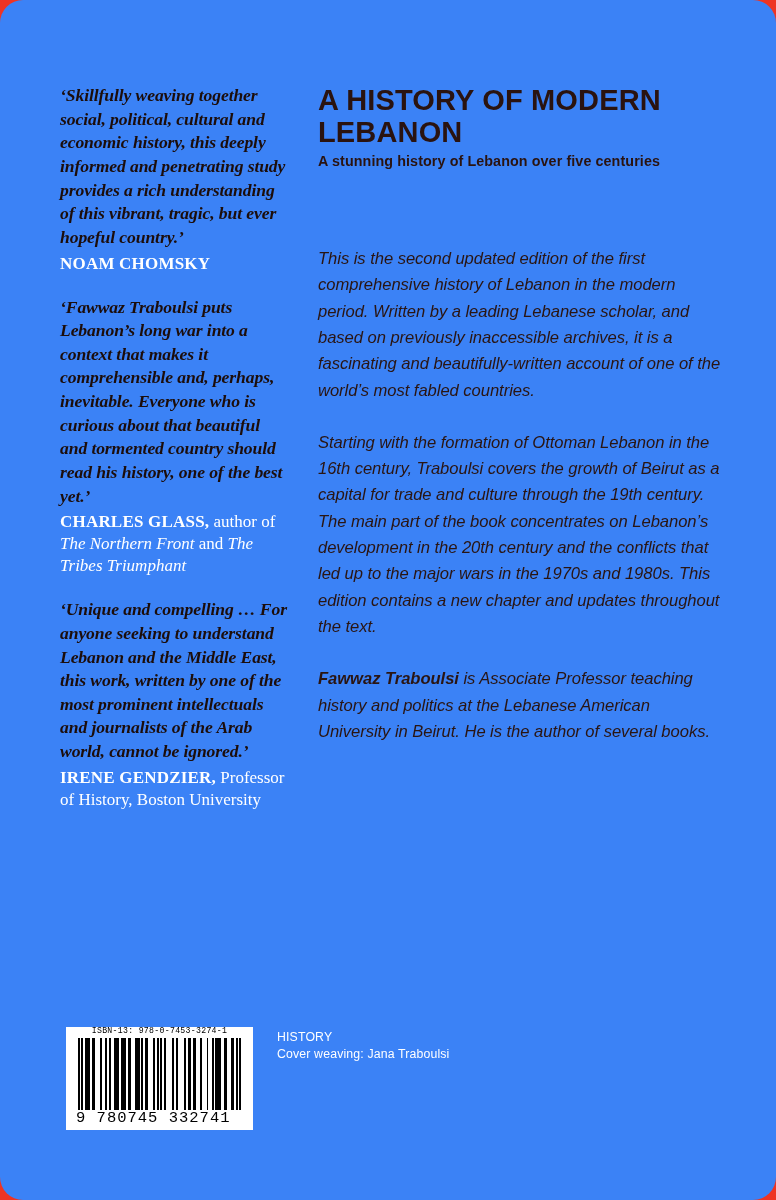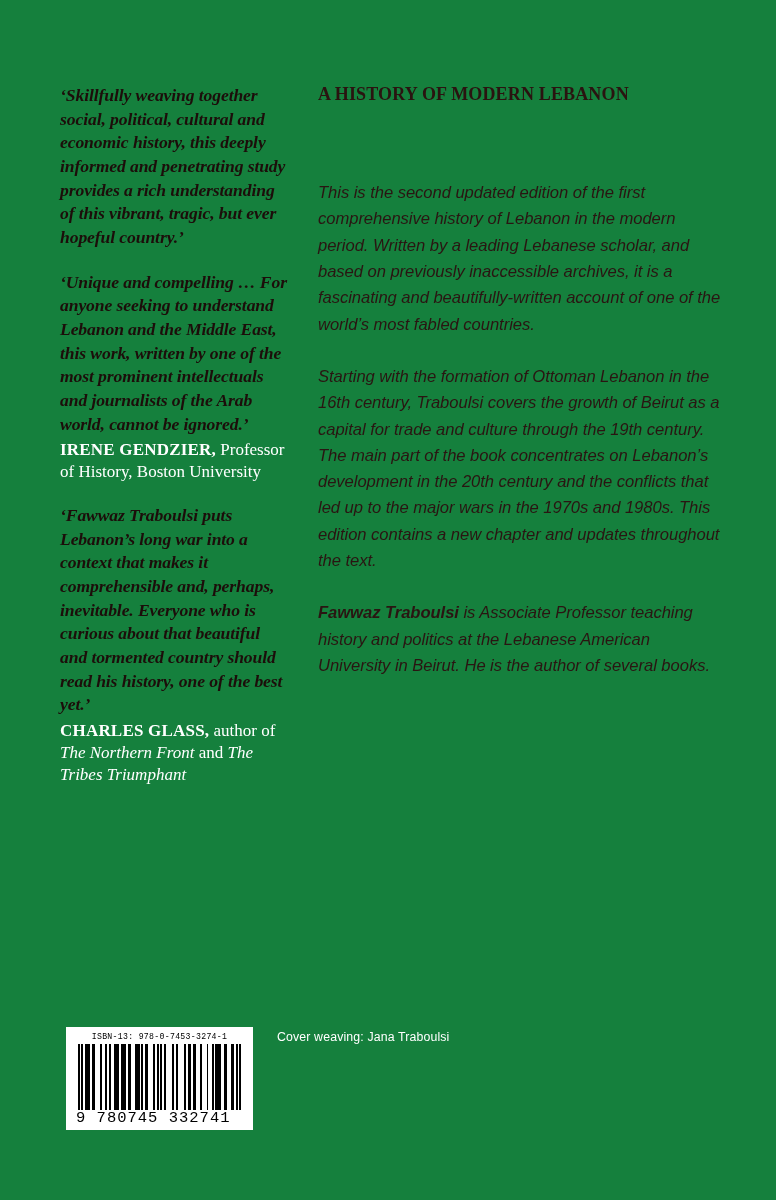--- a/index.html
+++ b/index.html
@@ -11,21 +11,22 @@
     height: 1200px;
     background: #ee3424;
     font-family: "Liberation Sans", sans-serif;
     position: relative;
     overflow: hidden;
   }
 
   .page {
     position: absolute;
     inset: 0;
-    background: #15803d;
+    background: #3b82f6;
+    border-radius: 23px;
   }
 
   
   .quotes-col {
     position: absolute;
     left: 60px;
     top: 84px;
     width: 228px;
   }
 
@@ -65,23 +66,23 @@
 
   
   .main-col {
     position: absolute;
     left: 318px;
     top: 84px;
     width: 404px;
   }
 
   .book-title {
-    font-family: Liberation Serif, serif;
-    font-weight: bold;
-    font-size: 18px;
+    font-family: Liberation Sans, sans-serif;
+    font-weight: bold;
+    font-size: 29px;
     line-height: 1.12;
     letter-spacing: 0.15px;
     color: #2a1310;
     margin: 0 0 4px 0;
   }
 
   .book-subtitle {
     font-family: "Liberation Sans", sans-serif;
     font-weight: bold;
     font-size: 14.3px;
@@ -117,21 +118,21 @@
 
   
   .barcode-box {
     position: absolute;
     left: 66px;
     top: 1027px;
     width: 187px;
     height: 103px;
     background: #ffffff;
     box-sizing: border-box;
-    padding: 6px 10px 4px 10px;
+    padding: 0 10px 4px 10px;
     display: flex;
     flex-direction: column;
   }
 
   .barcode-isbn {
     font-family: "Liberation Mono", "DejaVu Sans Mono", monospace;
     font-size: 8.2px;
     letter-spacing: 0.3px;
     color: #000000;
     text-align: center;
@@ -181,37 +182,39 @@
 </style>
 </head>
 <body>
 
 <div class="page">
 
   <div class="quotes-col">
 
     <div class="quote-block">
       <p class="quote-text">‘Skillfully weaving together social, political, cultural and economic history, this deeply informed and penetrating study provides a rich understanding of this vibrant, tragic, but ever hopeful country.’</p>
+      <p class="quote-attrib"><span class="nm">NOAM CHOMSKY</span></p>
+    </div>
+
+    <div class="quote-block">
+      <p class="quote-text">‘Fawwaz Traboulsi puts Lebanon’s long war into a context that makes it comprehensible and, perhaps, inevitable. Everyone who is curious about that beautiful and tormented country should read his history, one of the best yet.’</p>
+      <p class="quote-attrib"><span class="nm">CHARLES GLASS,</span><span class="reg"> author of </span><span class="ital">The Northern Front</span><span class="reg"> and </span><span class="ital">The Tribes Triumphant</span></p>
     </div>
 
     <div class="quote-block">
       <p class="quote-text">‘Unique and compelling … For anyone seeking to understand Lebanon and the Middle East, this work, written by one of the most prominent intellectuals and journalists of the Arab world, cannot be ignored.’</p>
       <p class="quote-attrib"><span class="nm">IRENE GENDZIER,</span><span class="reg"> Professor of History, Boston University</span></p>
     </div>
 
-    <div class="quote-block">
-      <p class="quote-text">‘Fawwaz Traboulsi puts Lebanon’s long war into a context that makes it comprehensible and, perhaps, inevitable. Everyone who is curious about that beautiful and tormented country should read his history, one of the best yet.’</p>
-      <p class="quote-attrib"><span class="nm">CHARLES GLASS,</span><span class="reg"> author of </span><span class="ital">The Northern Front</span><span class="reg"> and </span><span class="ital">The Tribes Triumphant</span></p>
-    </div>
-
   </div>
 
   <div class="main-col">
 
     <h1 class="book-title">A HISTORY OF MODERN LEBANON</h1>
+    <h2 class="book-subtitle">A stunning history of Lebanon over five centuries</h2>
 
     <div class="blurb">
       <p>This is the second updated edition of the first comprehensive history of Lebanon in the modern period. Written by a leading Lebanese scholar, and based on previously inaccessible archives, it is a fascinating and beautifully-written account of one of the world’s most fabled countries.</p>
       <p>Starting with the formation of Ottoman Lebanon in the 16th century, Traboulsi covers the growth of Beirut as a capital for trade and culture through the 19th century. The main part of the book concentrates on Lebanon’s development in the 20th century and the conflicts that led up to the major wars in the 1970s and 1980s. This edition contains a new chapter and updates throughout the text.</p>
       <p class="bio"><span class="bio-name">Fawwaz Traboulsi</span><span> is Associate Professor teaching history and politics at the Lebanese American University in Beirut. He is the author of several books.</span></p>
     </div>
 
   </div>
 
   <div class="barcode-box">
@@ -274,16 +277,17 @@
         <i style="width: 3.44px; background: rgb(0, 0, 0);"></i>
         <i style="width: 1.72px; background: transparent;"></i>
         <i style="width: 1.72px; background: rgb(0, 0, 0);"></i>
         <i style="width: 1.72px; background: transparent;"></i>
         <i style="width: 1.72px; background: rgb(0, 0, 0);"></i>
       </div>
     <div class="barcode-digits">9 780745 332741</div>
   </div>
 
   <div class="imprint">
+    <div>HISTORY</div>
     <div>Cover weaving: Jana Traboulsi</div>
   </div>
 
 </div>
 
 </body></html>

